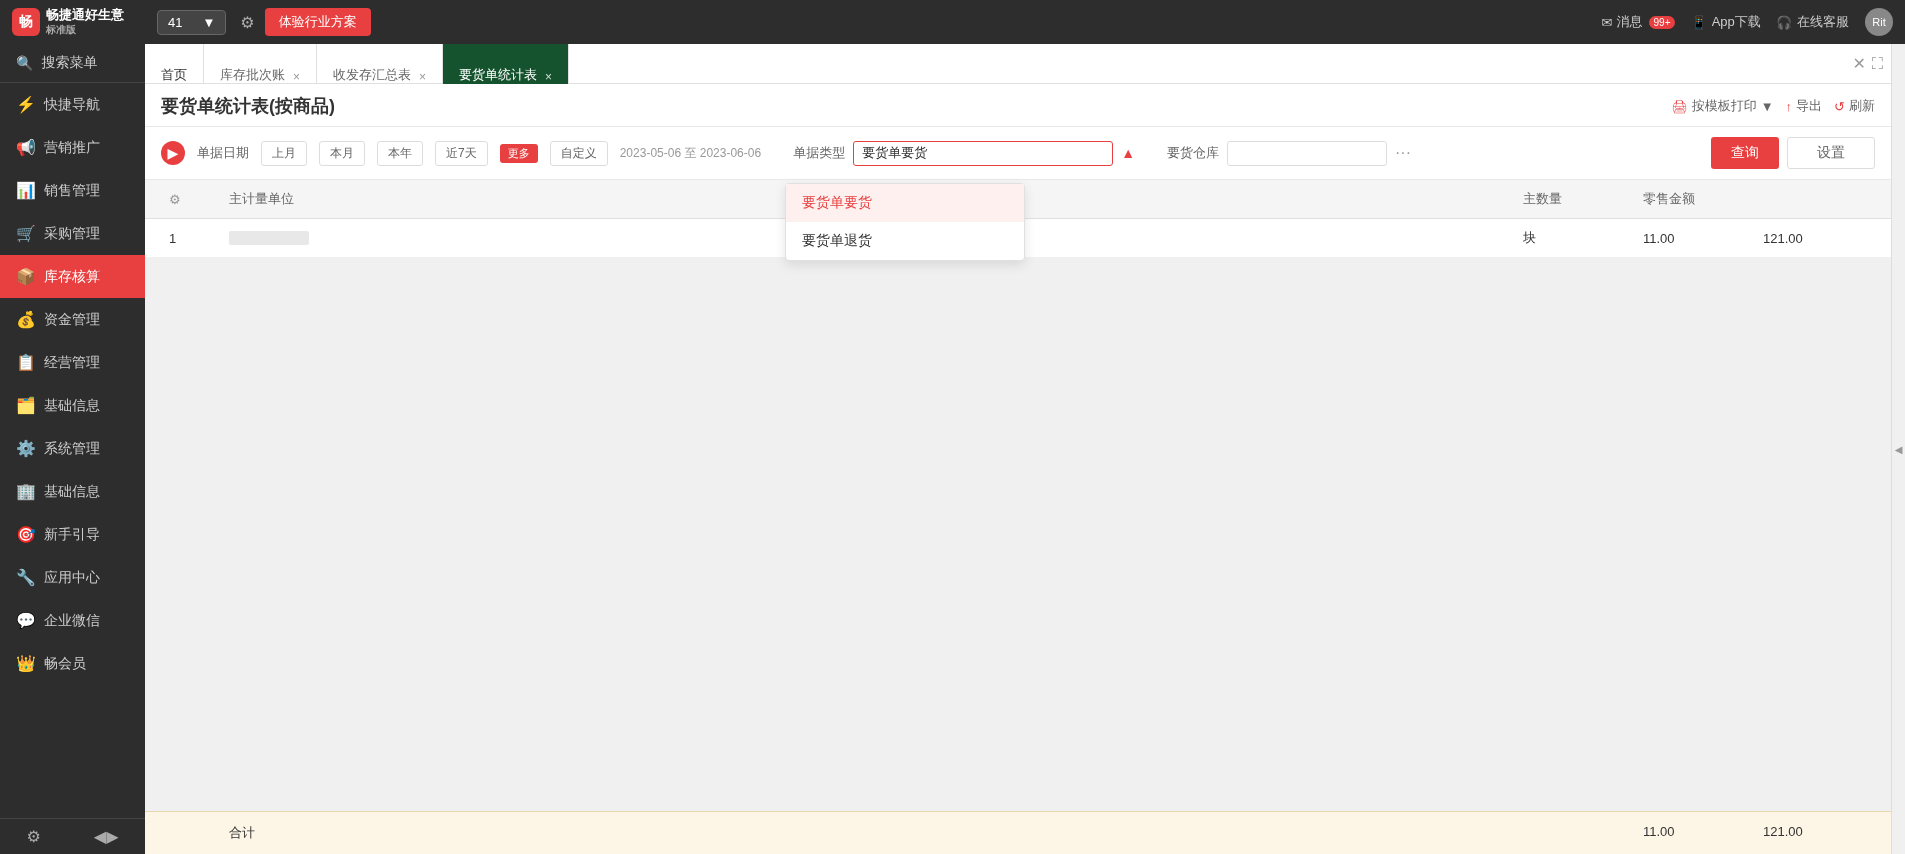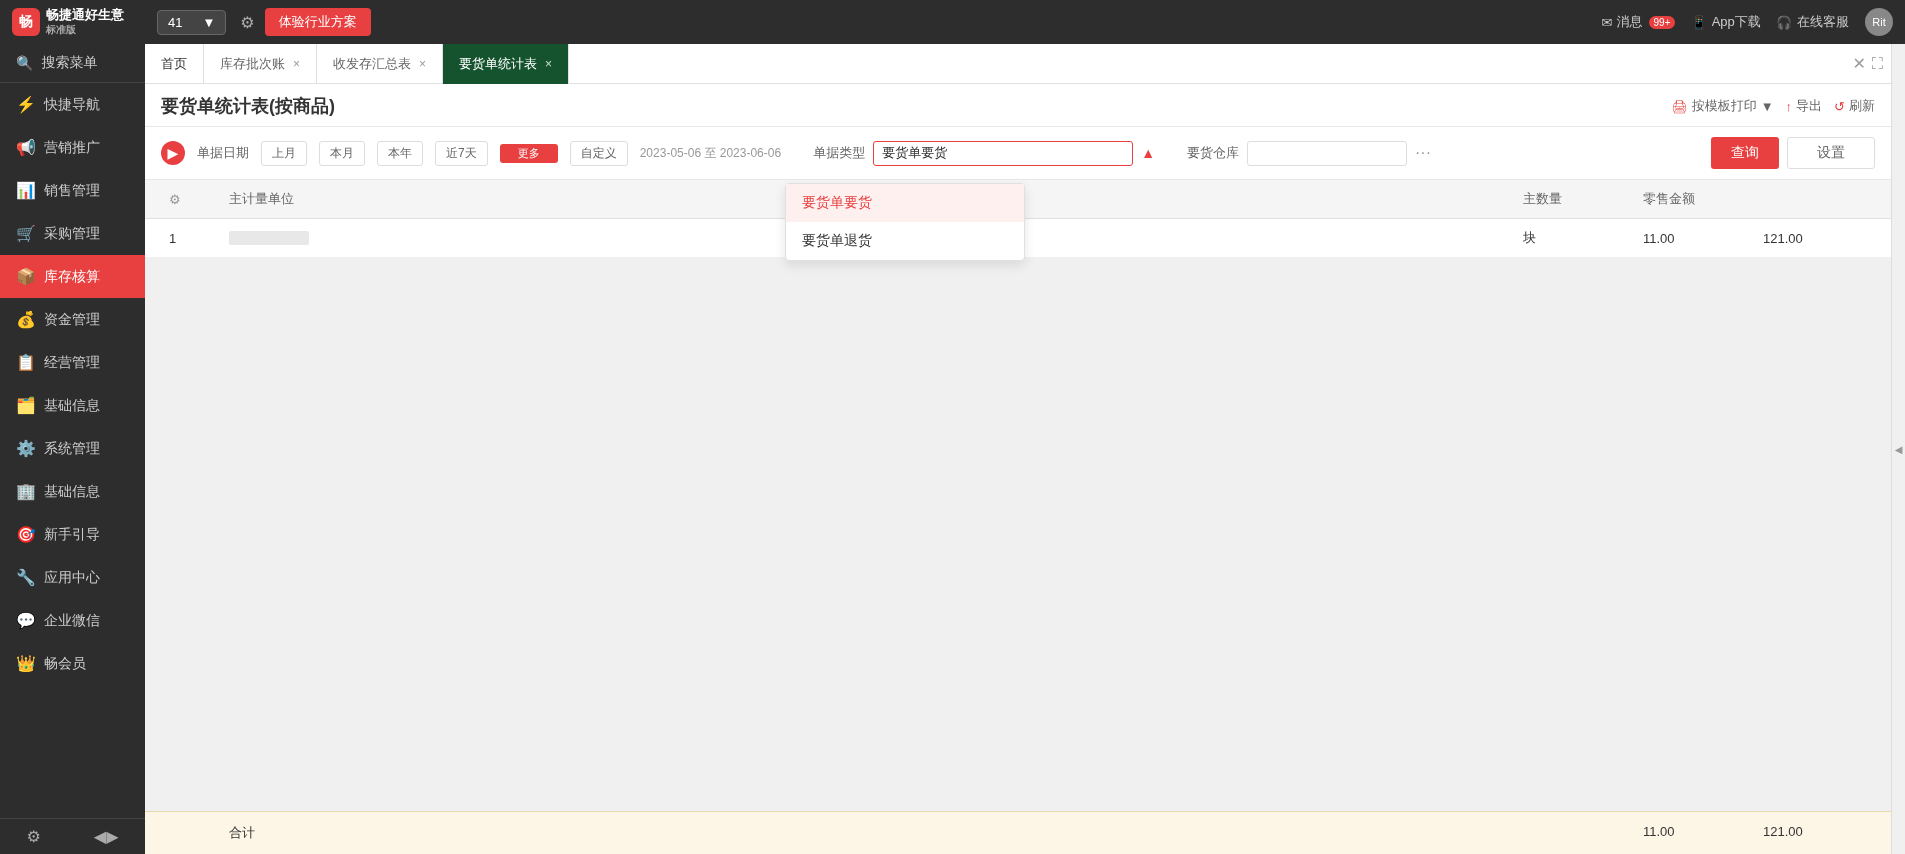--- a/index.html
+++ b/index.html
@@ -159,21 +159,21 @@
       background: #fff;
       display: flex;
       align-items: center;
       border-bottom: 1px solid #e0e0e0;
       height: 40px;
       padding: 0 0 0 0;
       flex-shrink: 0;
     }
     .tab-item {
       display: flex;
-      align-items: center;
+      align-items: flex-end;
       padding: 4px 16px;
       height: 49px;
       font-size: 13px;
       color: #666;
       cursor: pointer;
       border-right: 1px solid #e0e0e0;
       gap: 6px;
       white-space: nowrap;
     }
     .tab-item.home { color: #333; font-weight: 500; }
@@ -267,21 +267,21 @@
       font-size: 12px;
       color: #666;
       cursor: pointer;
       background: #fff;
     }
     .more-btn {
       background: #e84040;
       color: white;
       border: none;
       border-radius: 3px;
-      padding: 2px 18px;
+      padding: 2px 8px;
       font-size: 11px;
       cursor: pointer;
     }
     .custom-btn {
       padding: 3px 10px;
       border: 1px solid #ddd;
       border-radius: 3px;
       font-size: 12px;
       color: #666;
       cursor: pointer;

